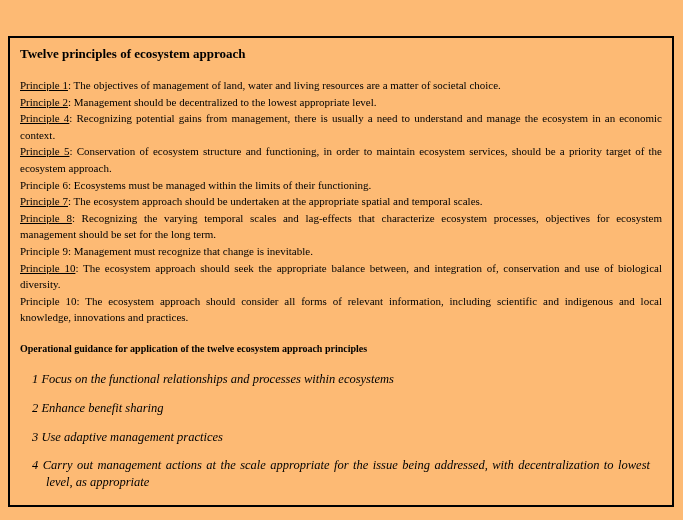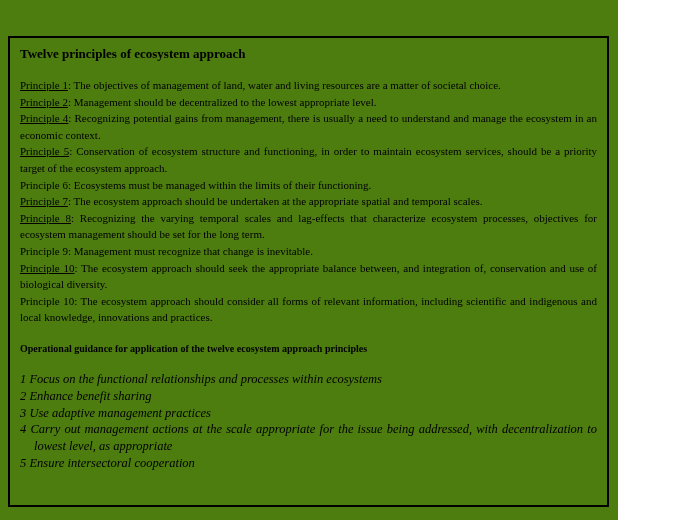--- a/index.html
+++ b/index.html
@@ -2,23 +2,23 @@
 <html><head>
 <meta charset="utf-8">
 <style>
   html, body {
     margin: 0;
     padding: 0;
     background: #ffffff;
   }
   .page {
     position: relative;
-    width: 618px;
+    width: 683px;
     height: 520px;
-    background: #4d7c0f;
+    background: #fdba74;
     font-family: "Liberation Serif", serif;
     color: #000000;
   }
   .doc-box {
     position: absolute;
     left: 8px;
     top: 36px;
     right: 9px;
     bottom: 13px;
     border: 2px solid #000000;
@@ -41,21 +41,21 @@
   .plabel.u {
     text-decoration: underline;
   }
   .guidance-title {
     font-weight: bold;
     font-size: 10px;
     line-height: 17px;
     margin: 14px 0 14px 0;
   }
   .guidance p {
-    margin: 0;
+    margin: 12px;
     font-style: italic;
     font-size: 12.5px;
     line-height: 16.8px;
     text-align: justify;
     padding-left: 14px;
     text-indent: -14px;
   }
 </style>
 </head>
 <body>

